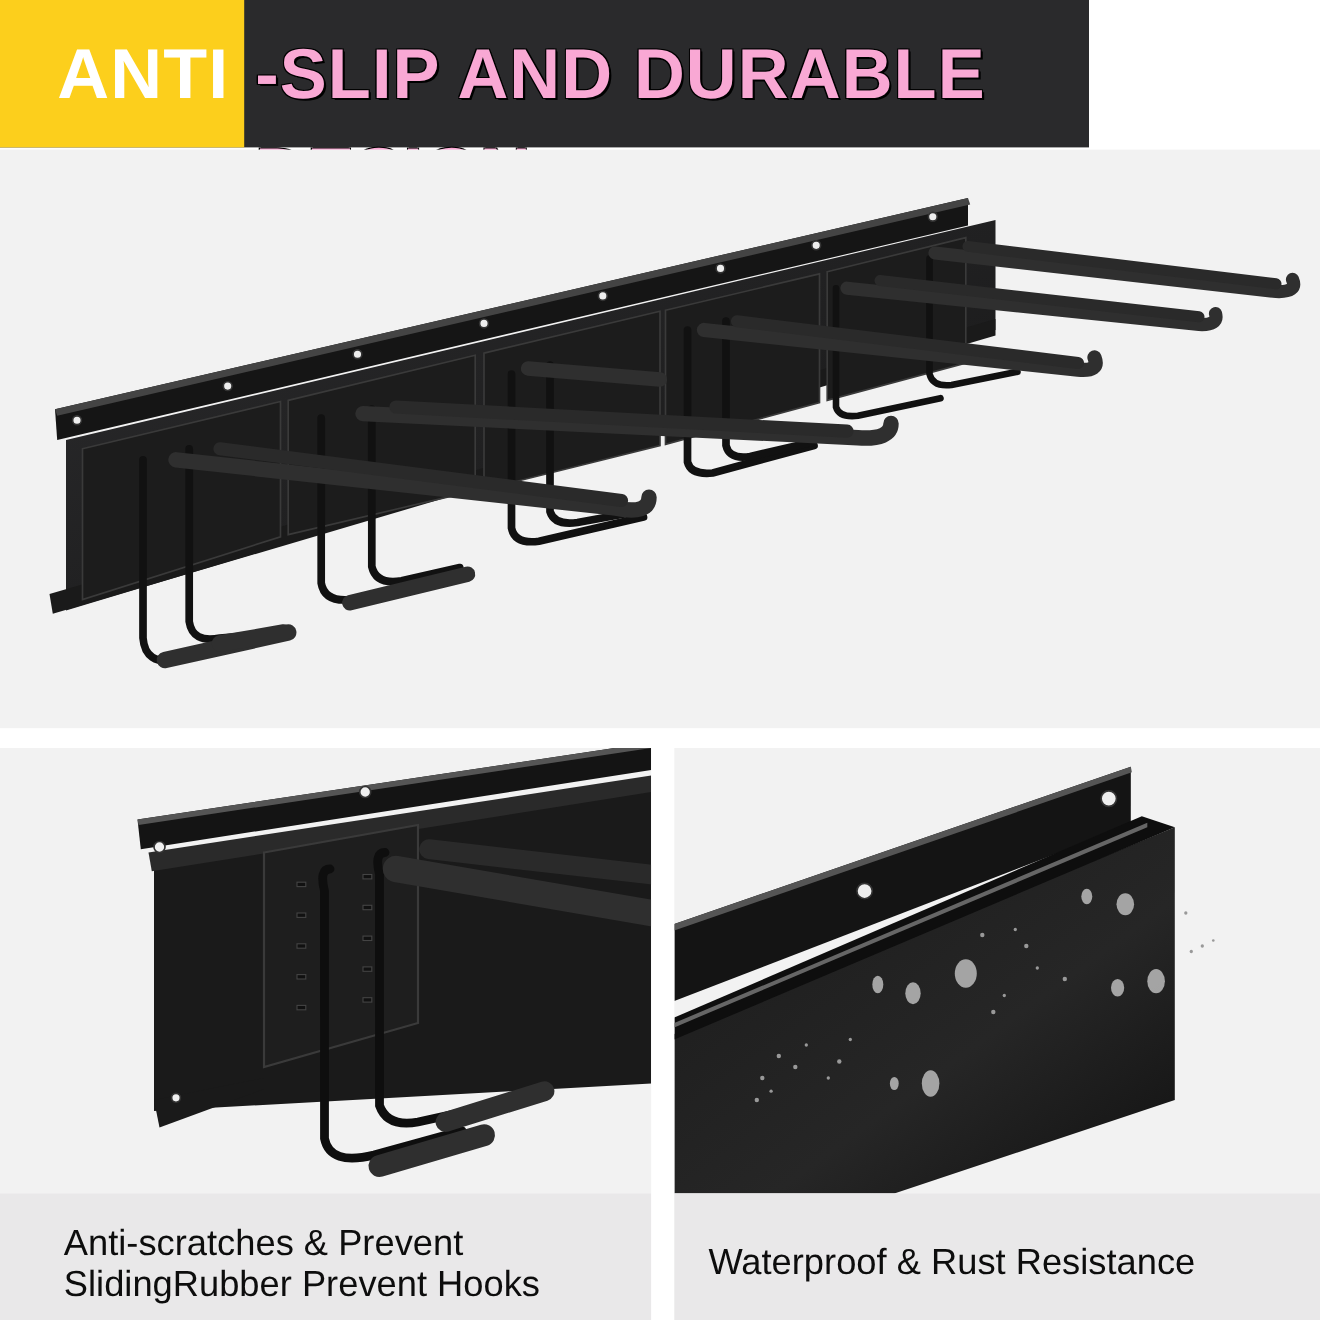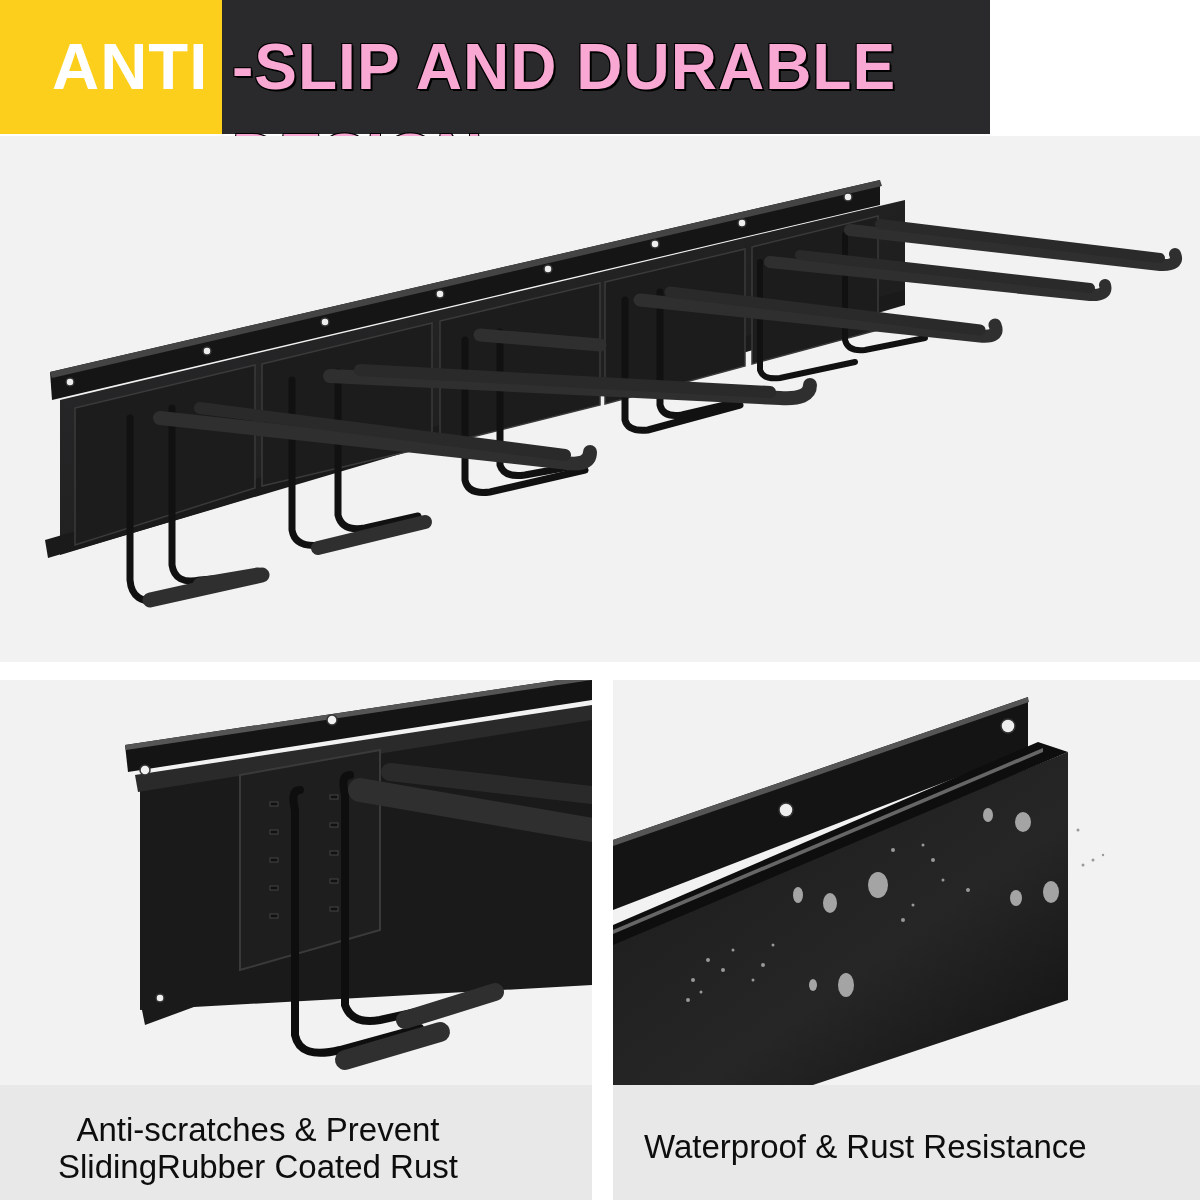--- a/index.html
+++ b/index.html
@@ -6,21 +6,21 @@
   body { width:1200px; height:1200px; background:#ffffff; position:relative; overflow:hidden;
          font-family:"Liberation Sans", "DejaVu Sans", sans-serif; }
   .header { position:absolute; left:0; top:0; width:990px; height:134px; background:#2a2a2c; }
   .header-accent { position:absolute; left:0; top:0; width:222px; height:134px; background:#fccf1c; }
   .title-white { position:absolute; left:52px; top:22px; height:90px; line-height:90px;
                  font-size:64px; font-weight:bold; color:#ffffff; letter-spacing:1px;
                  transform:scaleX(1.02); transform-origin:left center; }
   .title-yellow { position:absolute; left:232px; top:22px; height:90px; line-height:90px;
                   font-size:64px; font-weight:bold; color:#f9a8d4; letter-spacing:1px;
                   text-shadow: -1px -1px 0 #000, 1px -1px 0 #000, -1px 1px 0 #000, 1px 1px 0 #000, 2px 2px 0 #000; }
-  .panel { position:absolute; background:#f2f2f2; overflow:hidden;text-align:center; }
+  .panel { position:absolute; background:#f2f2f2; overflow:hidden; }
   .panel-top { left:0; top:136px; width:1200px; height:526px; }
   .panel-left { left:0; top:680px; width:592px; height:520px; }
   .panel-right { left:613px; top:680px; width:587px; height:520px; }
   .panel svg { position:absolute; left:0; top:0; }
   .caption { position:absolute; left:0; bottom:0; width:100%; height:115px; background:#e9e8e9; }
   .caption-text { position:absolute; color:#0d0d0d; font-size:33px; line-height:37px; }
   .caption-left { left:58px; top:26px; }
   .caption-right { left:31px; top:43px; }
 </style>
 </head>
@@ -136,21 +136,21 @@
       <path d="M350,95 Q340,95 345,115 L345,325 Q352,345 380,340 L480,318" stroke="#0e0e0e" stroke-width="8"></path>
       <path d="M345,380 L440,352" stroke="#2f2f2f" stroke-width="20"></path>
       <path d="M405,340 L495,312" stroke="#2f2f2f" stroke-width="18"></path>
       <path d="M360,110 L592,150" stroke="#2f2f2f" stroke-width="24"></path>
       <path d="M390,92 L592,115" stroke="#2a2a2a" stroke-width="18"></path>
     </g>
   </svg>
   <div class="caption">
     <div class="caption-text caption-left">
       <div>Anti-scratches &amp; Prevent</div>
-      <div>SlidingRubber Coated Rust</div>
+      <div>SlidingRubber Prevent Hooks</div>
     </div>
   </div>
 </div>
 
 <div class="panel panel-right">
   <svg width="587" height="405" viewBox="0 0 587 405">
     <defs>
       <linearGradient id="wpG" x1="0" y1="0" x2="1" y2="1">
         <stop offset="0" stop-color="#1a1a1a"></stop>
         <stop offset="0.6" stop-color="#262626"></stop>

